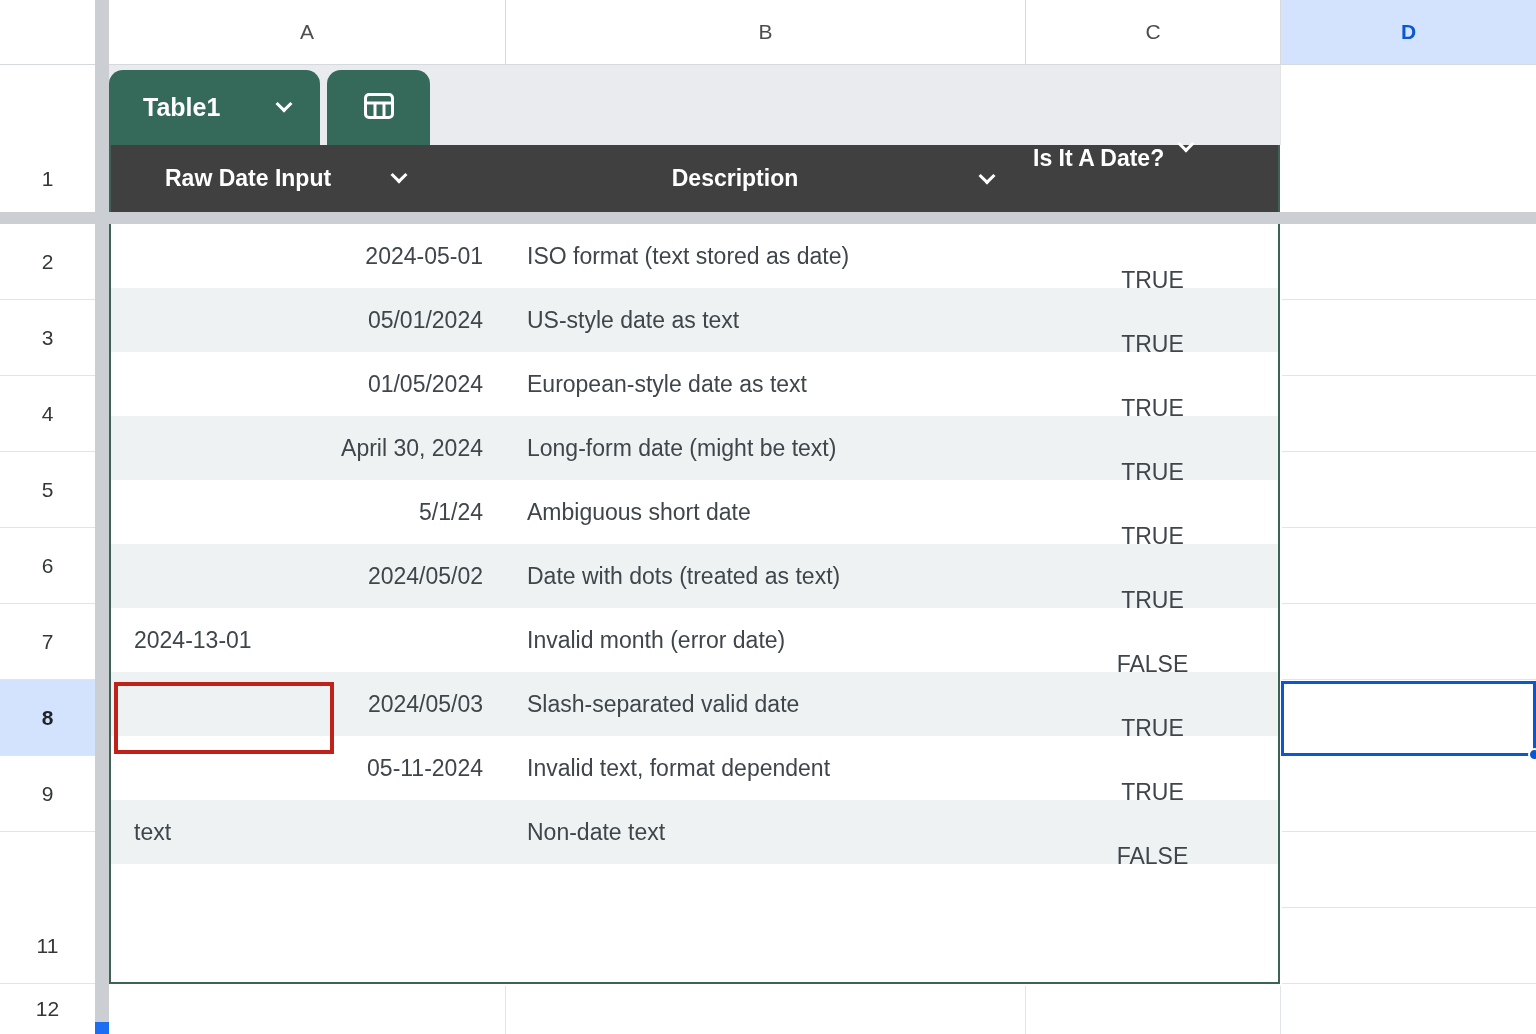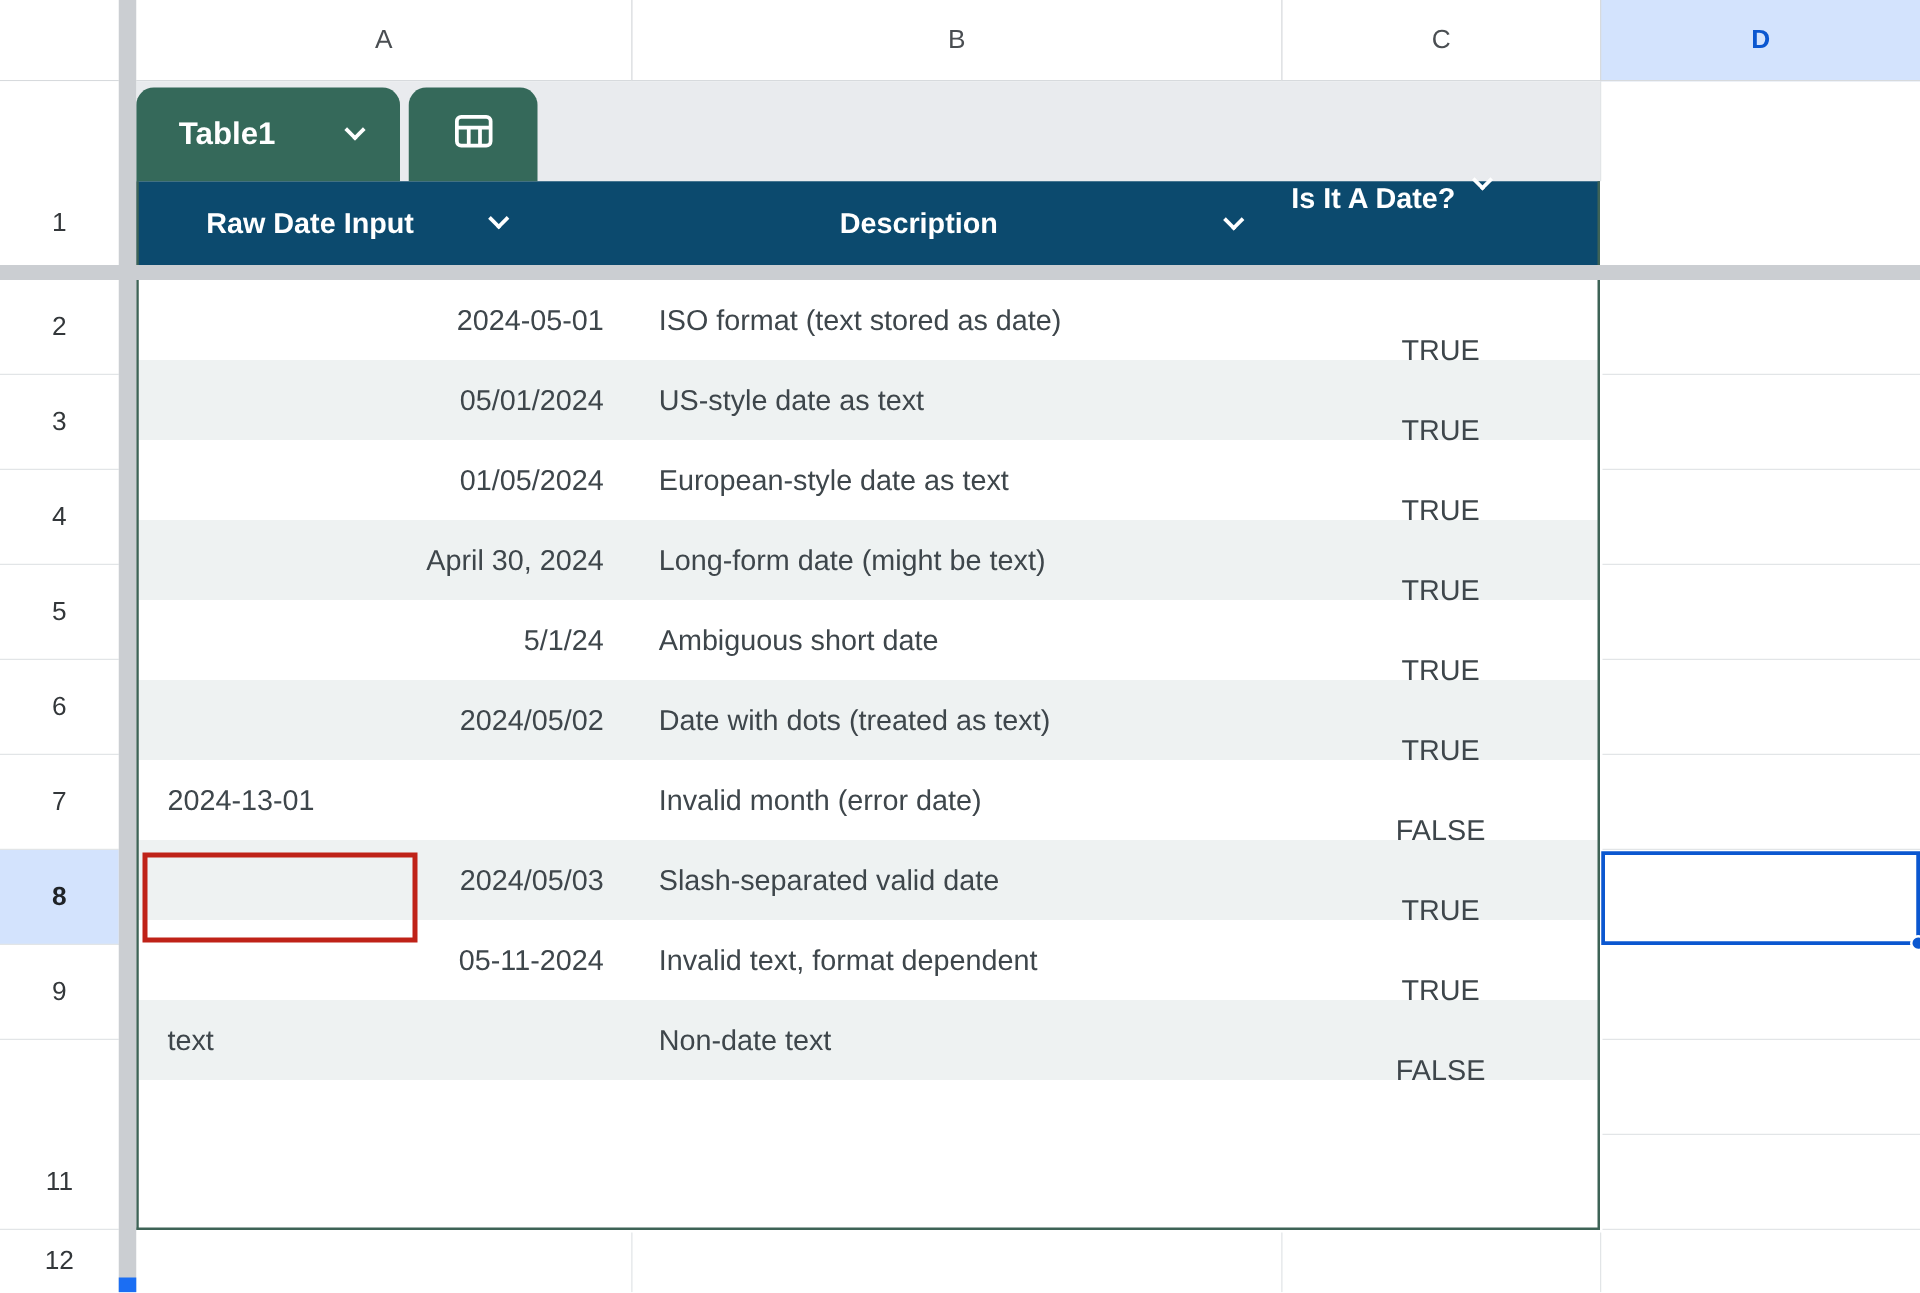--- a/index.html
+++ b/index.html
@@ -45,21 +45,21 @@
          color:#fff; display:flex; align-items:center; z-index:12; cursor:pointer; }
   .tab-name { left:109px; width:211px; padding:0 30px 0 34px; justify-content:space-between;
               font-weight:700; font-size:25px; }
   .tab-icon { left:327px; width:103px; justify-content:center; }
 
   
   .chev { width:12px; height:12px; border-right:3px solid #fff; border-bottom:3px solid #fff;
           transform:rotate(45deg); margin-top:-7px; flex:0 0 auto; }
 
   
-  .thead { position:absolute; left:109px; top:145px; width:1171px; height:67px; background:#0c4a6e;
+  .thead { position:absolute; left:109px; top:145px; width:1171px; height:67px; background:#404040;
            display:flex; color:#fff; font-weight:700; font-size:23px; z-index:11; }
   .thA { width:396px; display:flex; align-items:center; padding-left:56px; }
   .thA .chev { margin-left:62px; }
   .thB { width:520px; position:relative; display:flex; align-items:center; justify-content:center; padding-right:60px; }
   .thB .chev { position:absolute; right:32px; top:50%; margin-top:-9px; }
   .thC { width:255px; display:flex; align-items:flex-start; padding-left:8px; gap:16px; }
 
   
   .tbody { position:absolute; left:109px; top:224px; width:1171px; z-index:5; }
   .trow { display:flex; height:64px; background:#fff; font-size:23px; color:#3e464b; }

